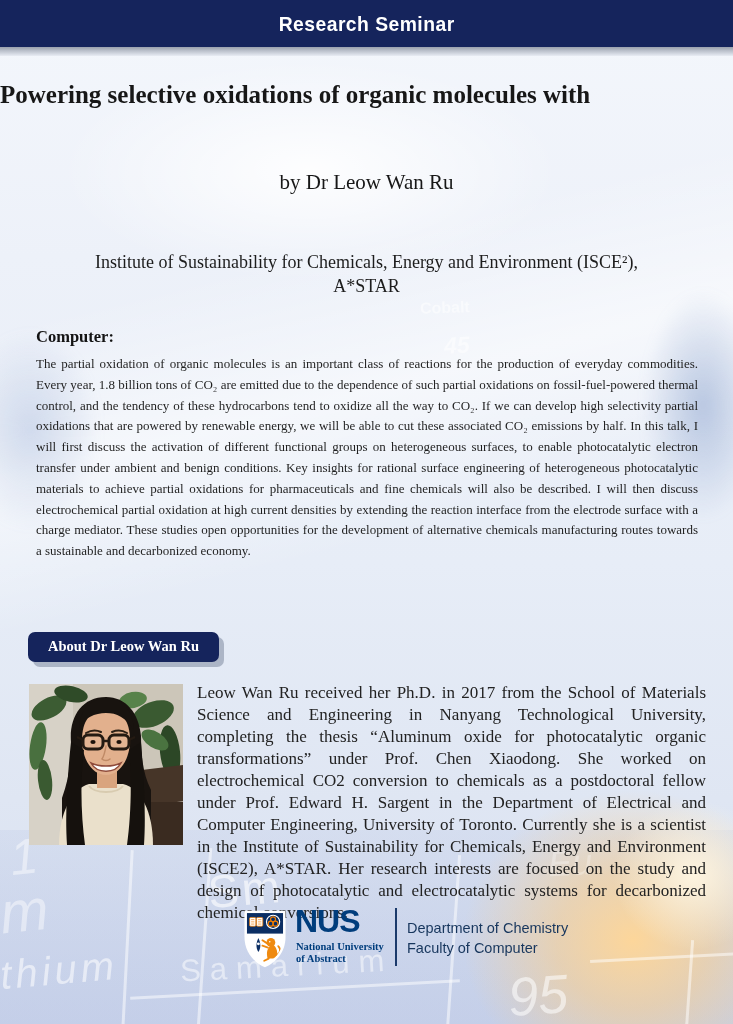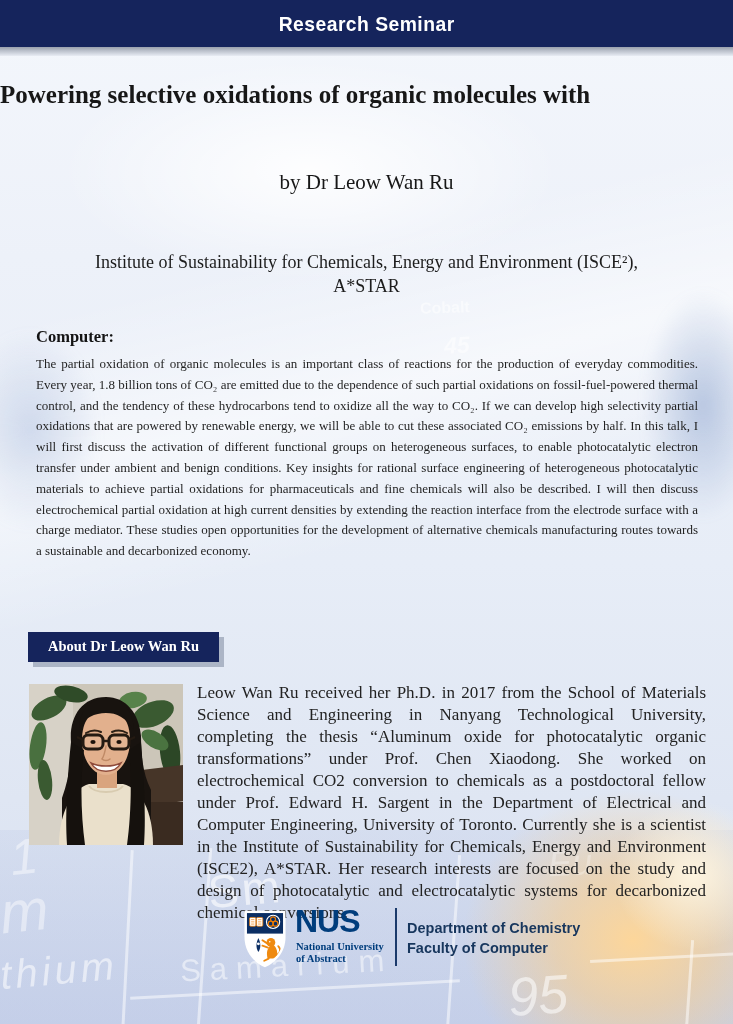--- a/index.html
+++ b/index.html
@@ -57,33 +57,33 @@
     font-size:18px;line-height:24px;margin-top:44px;}
   .hostbar{left:25px;top:277px;width:685px;height:31px;background:#16265f;
     box-shadow:0 2px 3px rgba(40,50,90,.35);
     display:flex;align-items:center;justify-content:center;}
   .hostbar-text{color:#fff;font-weight:700;font-size:14.5px;white-space:pre;}
   .abstract-heading{left:36px;top:327px;font-weight:700;font-size:16.5px;color:#141414;}
   .abstract-body{left:36px;top:354px;width:662px;font-size:13px;line-height:20.8px;
     text-align:justify;color:#1f1f1f;}
   .about-btn{left:28px;top:632px;background:#15245c;color:#fff;font-weight:700;
     font-size:14.5px;padding:6px 20px 7px 20px;min-width:150px;text-align:left;
-    box-shadow:5px 5px 0 rgba(125,136,158,.55);}
+    box-shadow:5px 5px 0 rgba(125,136,158,.55);border-radius:7px;}
   .photo{left:29px;top:684px;width:154px;height:161px;}
   .bio{left:197px;top:682px;width:509px;font-size:17px;line-height:22px;
     text-align:justify;color:#222;}
   
   .shield{left:243px;top:907px;width:44px;height:62px;}
   .nus-word{left:295px;top:901px;font-family:"Liberation Sans","DejaVu Sans",sans-serif;
     font-weight:700;font-size:32px;line-height:40px;color:#003d7c;letter-spacing:-1px;}
   .nus-sub{left:296px;top:941px;font-family:Liberation Serif, serif;
     font-size:10.5px;line-height:12px;font-weight:700;color:#003d7c;}
   .logo-divider{left:395px;top:908px;width:2px;height:58px;background:#1b3a6b;}
   .dept{left:407px;top:918px;font-family:"Liberation Sans","DejaVu Sans",sans-serif;
-    font-size:14.5px;line-height:20px;font-weight:700;color:#17365d;}
+    font-size:14.5px;line-height:20px;font-weight:400;color:#17365d;}
 </style>
 </head>
 <body>
 
 <div id="poster">
 
   <div class="decor glow-top"></div>
   <div class="decor streak1"></div>
   <div class="decor bluepatch"></div>
   <div class="decor bluepatch2"></div>

